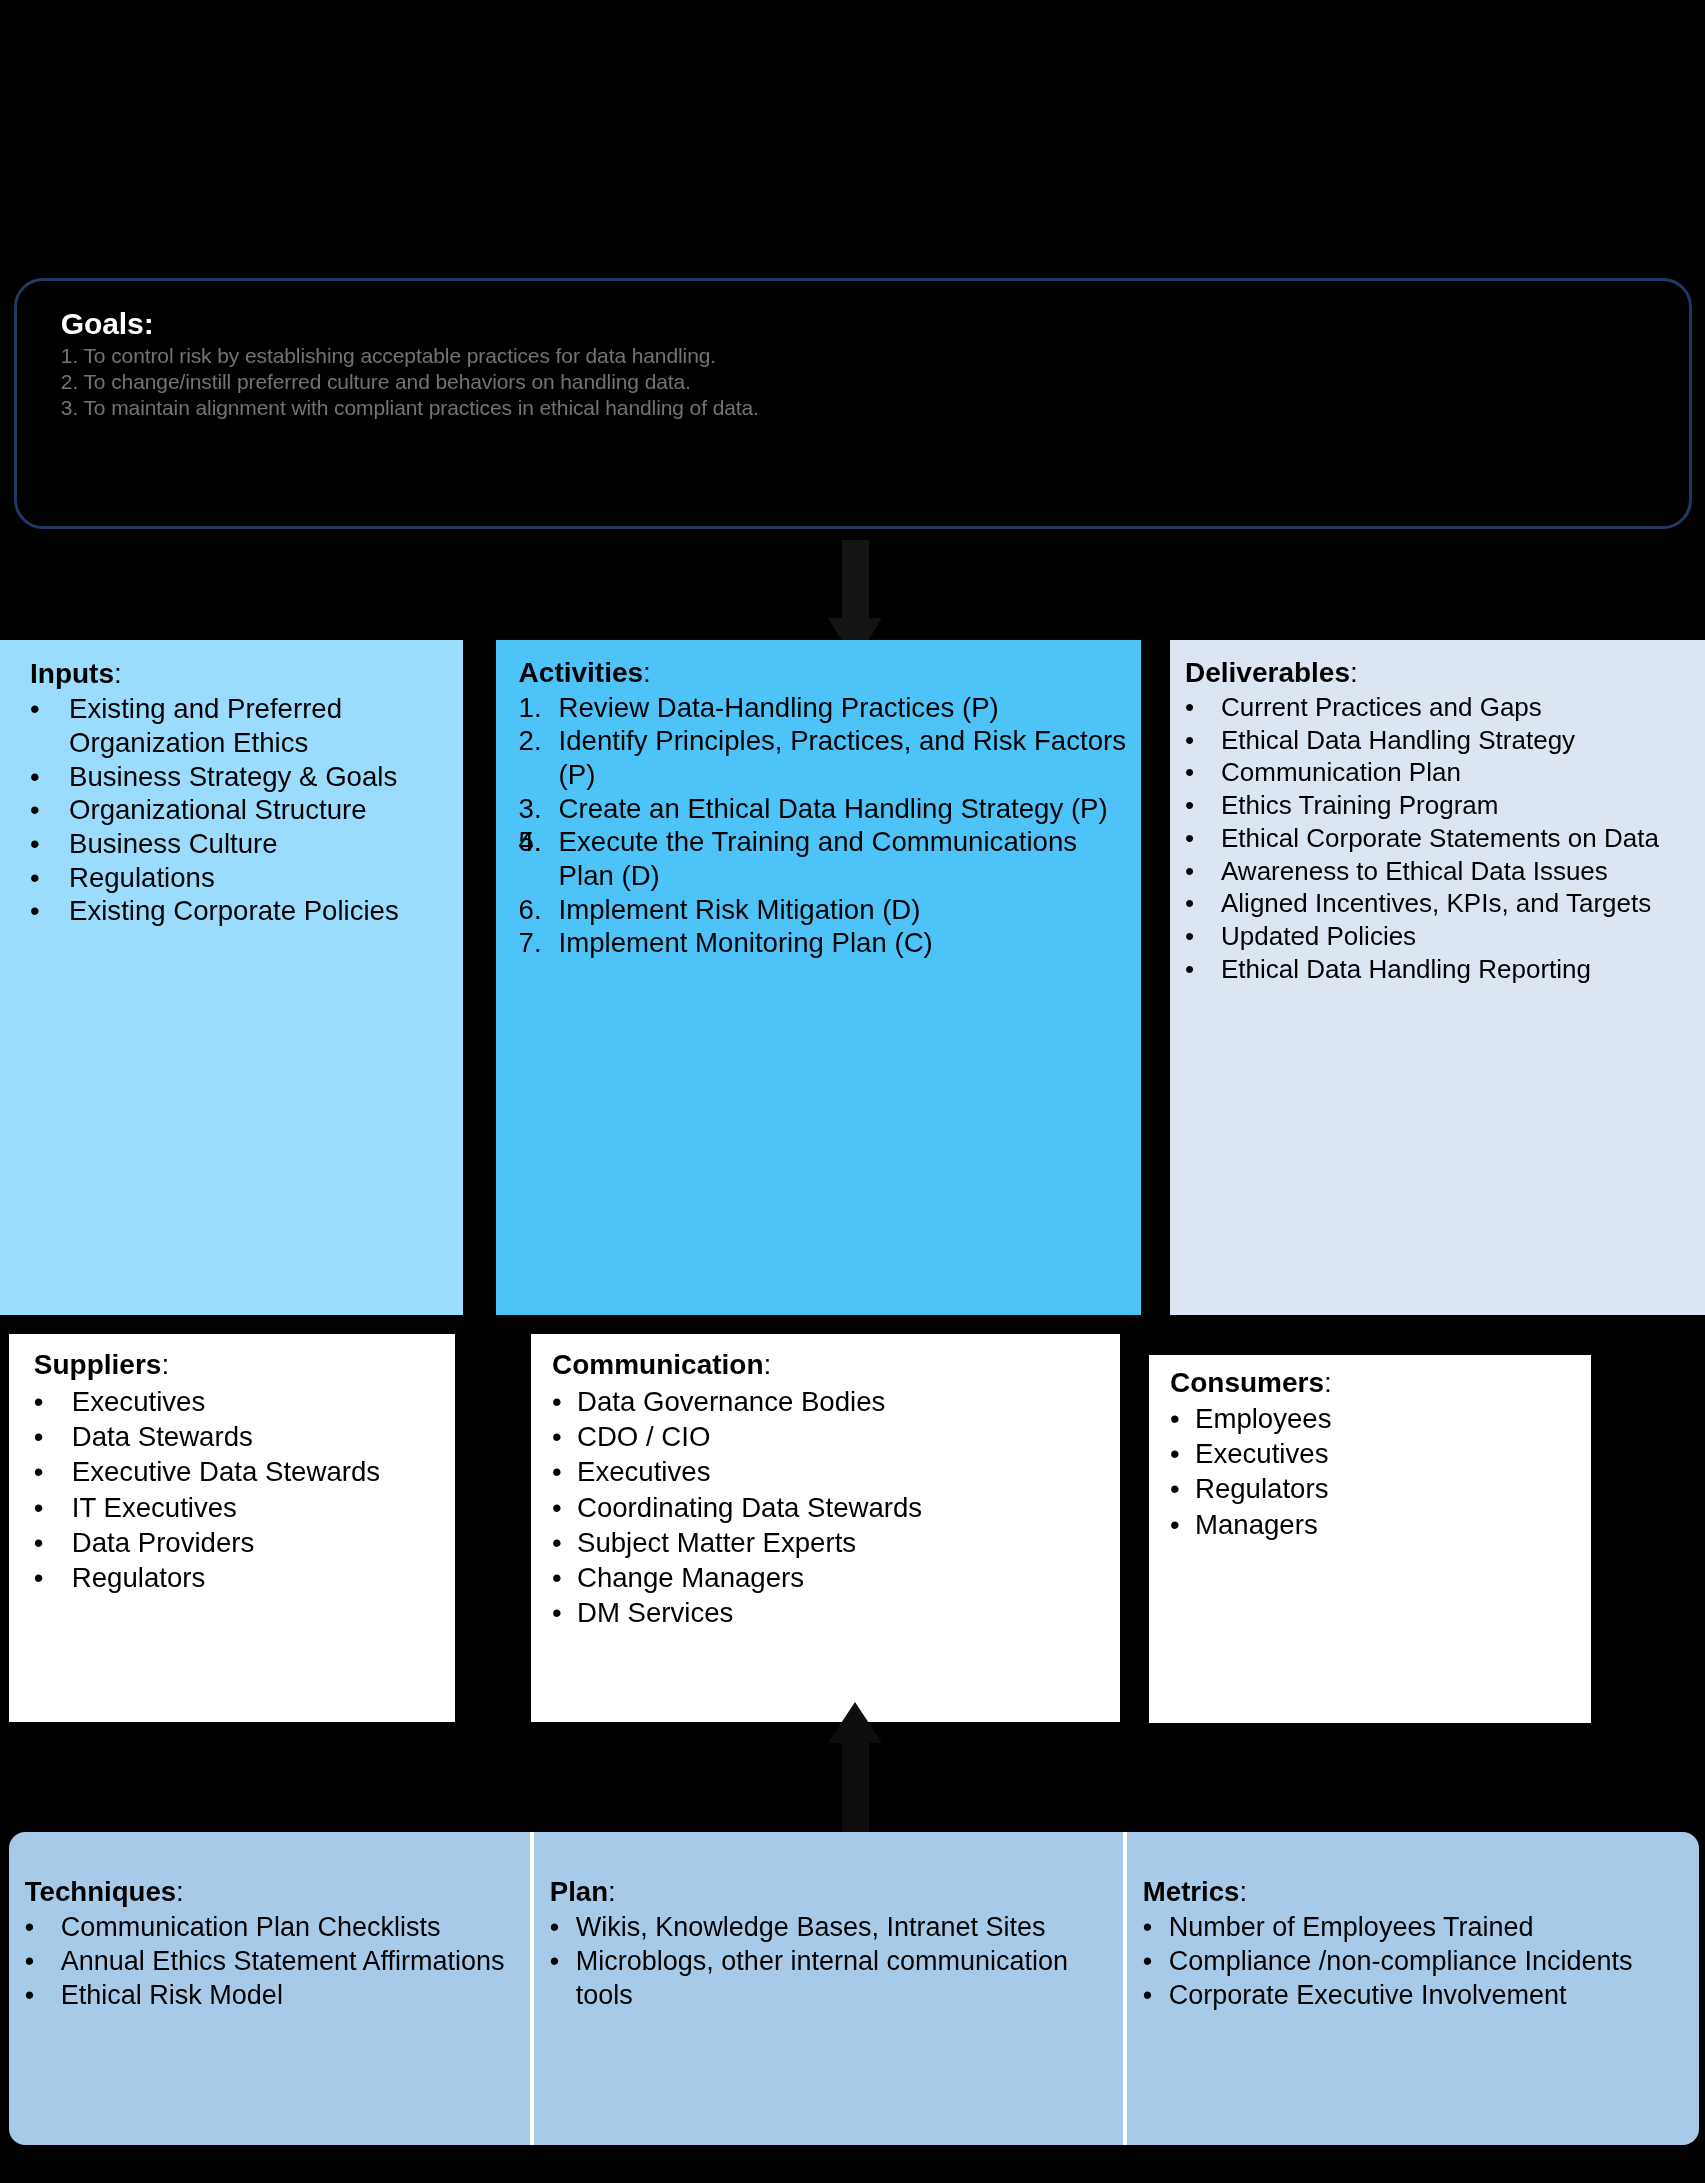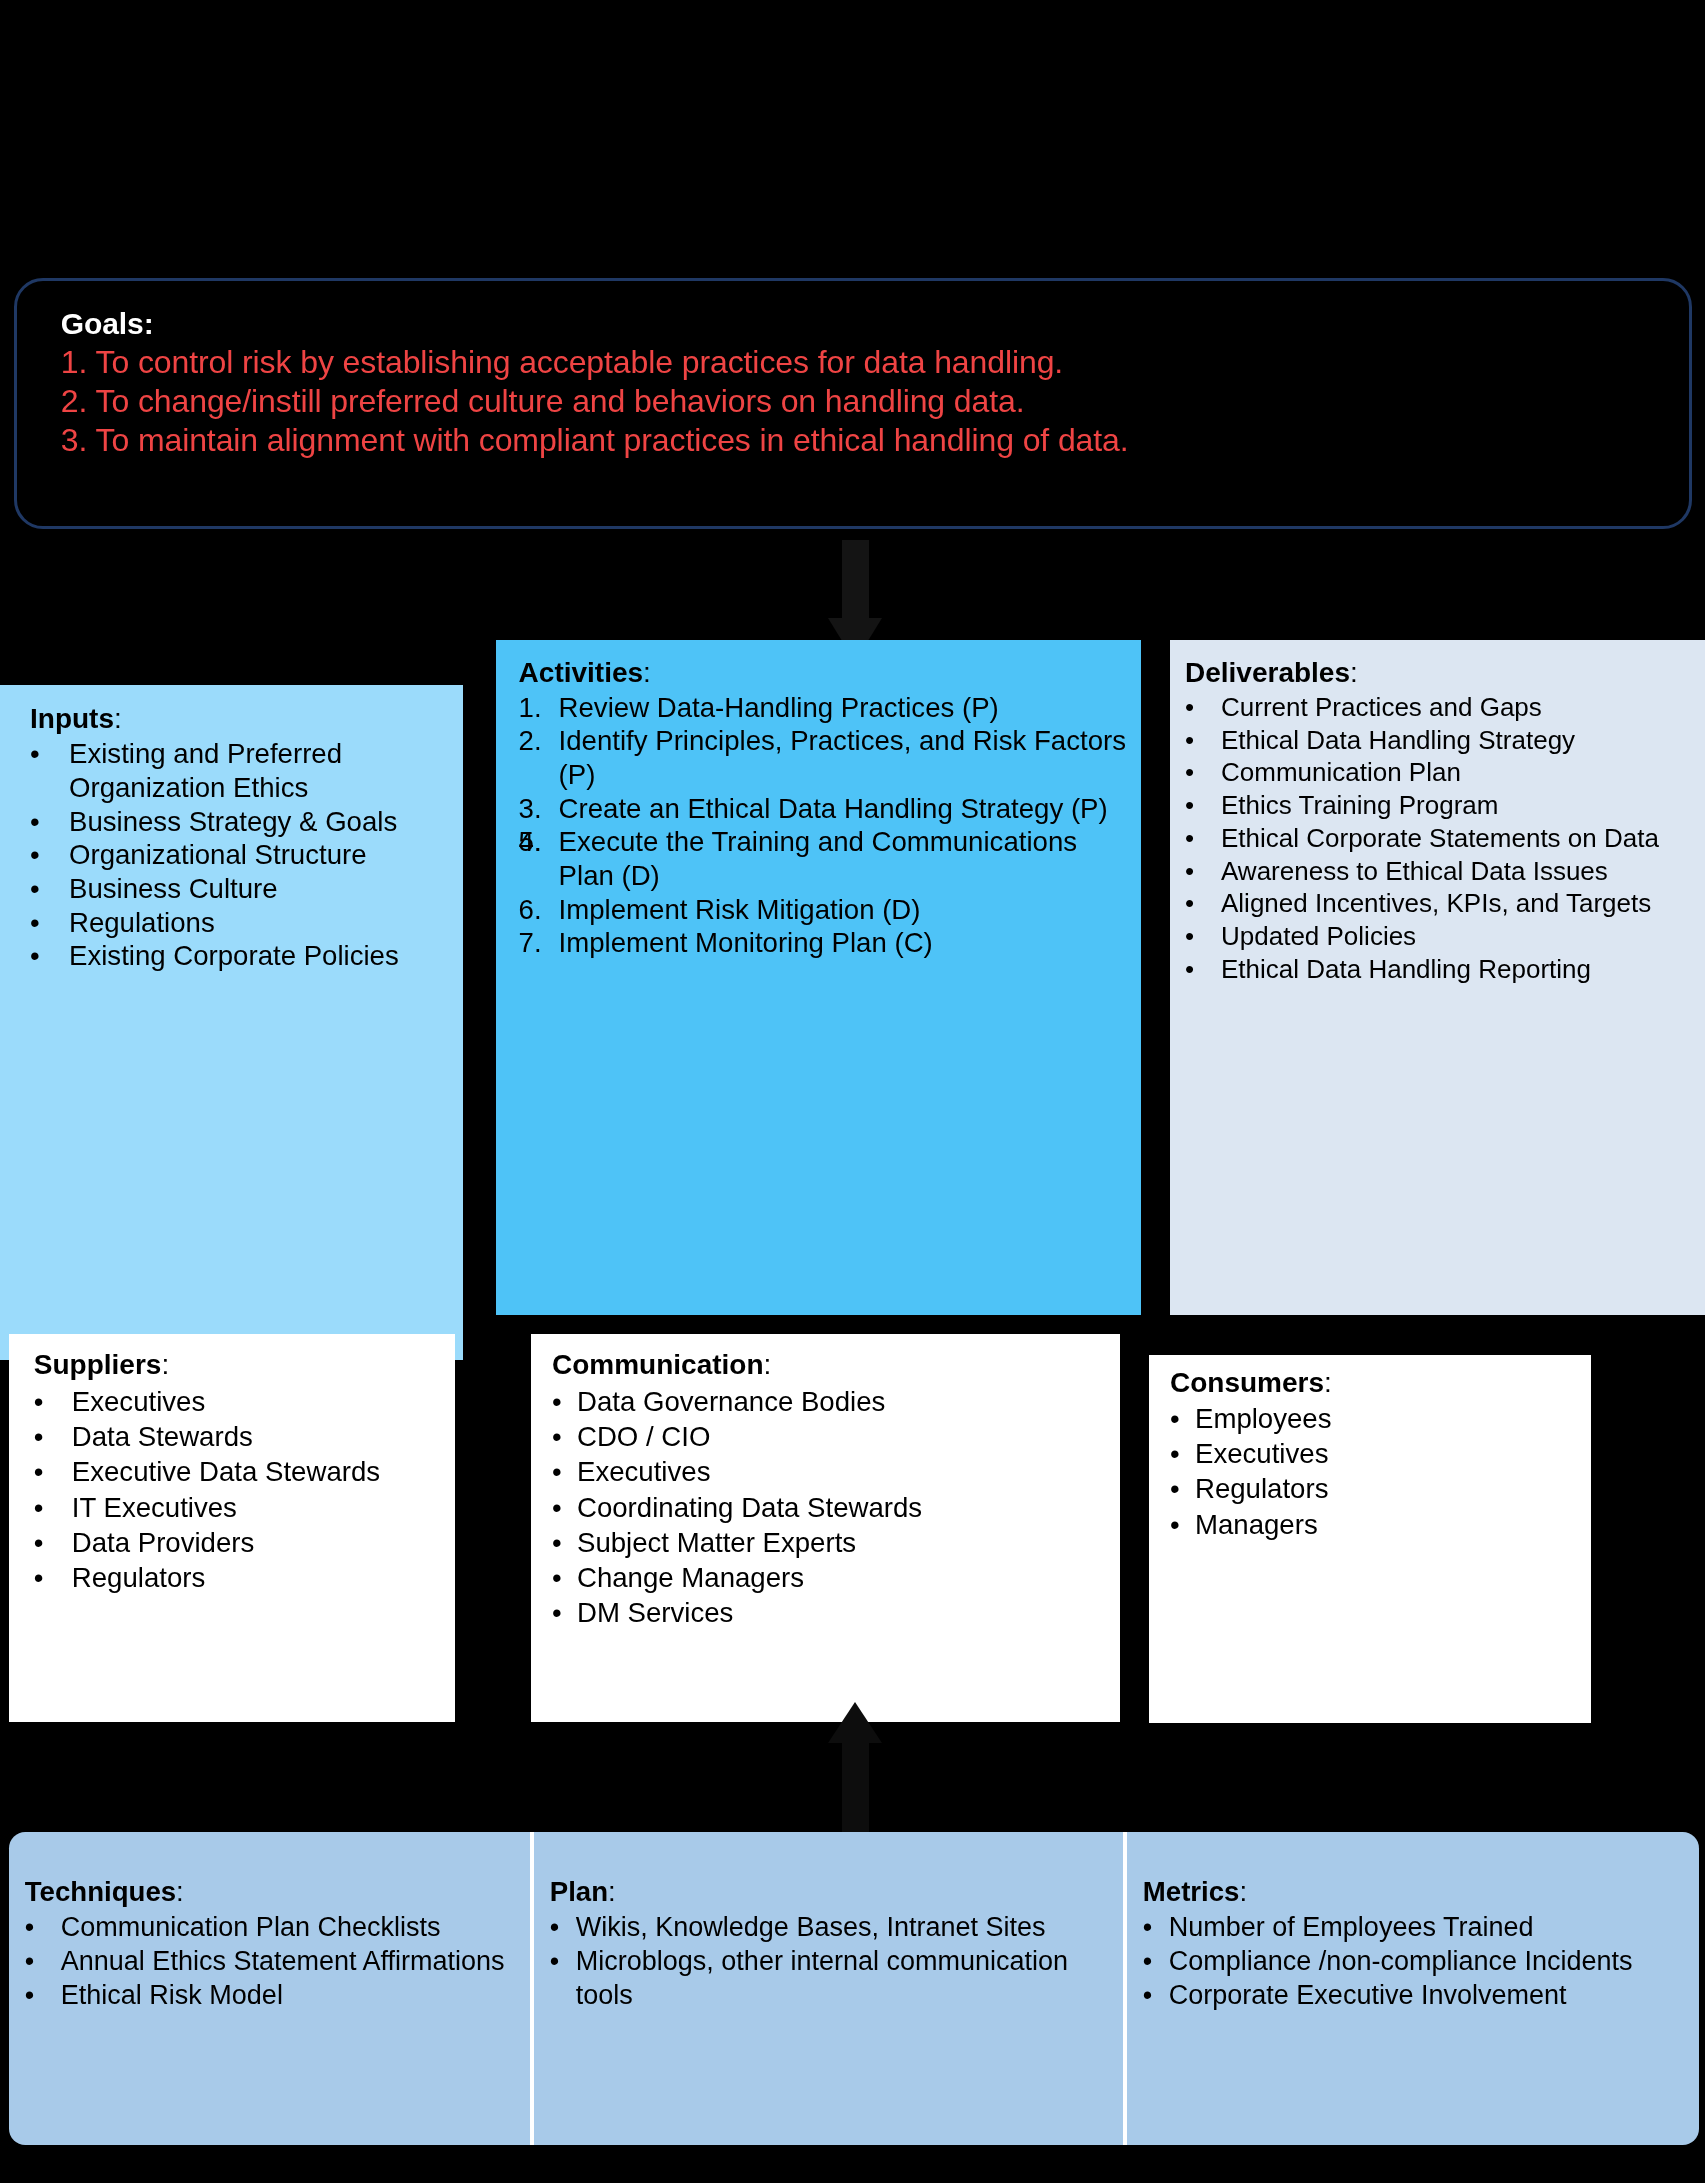--- a/index.html
+++ b/index.html
@@ -36,22 +36,22 @@
     padding: 24px 24px 0 44px;
   }
   .goals-title {
     color: #FFFFFF;
     font-size: 30px;
     font-weight: bold;
     line-height: 1.28;
     letter-spacing: -0.1px;
   }
   .goals-line {
-    color: #ef4444;
-    font-size: 32px;
+    color: #737373;
+    font-size: 21px;
     line-height: 1.22;
     white-space: nowrap;
     letter-spacing: -0.1px;
   }
 
   
   .arrow-down-goals {
     position: absolute;
     left: 828px;
     top: 540px;
@@ -121,21 +121,20 @@
   
   .panel {
     position: absolute;
     box-sizing: border-box;
     overflow: hidden;
   }
   .panel-inputs {
     left: 0px; top: 640px; width: 463px; height: 675px;
     background: #9BDBFB;
     padding: 19px 10px 0 30px;
-    margin-top: 45px;
   }
   .panel-activities {
     left: 496px; top: 640px; width: 645px; height: 675px;
     background: #4EC3F7;
     padding: 17.5px 11.3px 0 22.6px;
   }
   .panel-deliverables {
     left: 1170px; top: 640px; width: 536px; height: 675px;
     background: #DCE6F2;
     padding: 17.5px 11.3px 0 15px;

